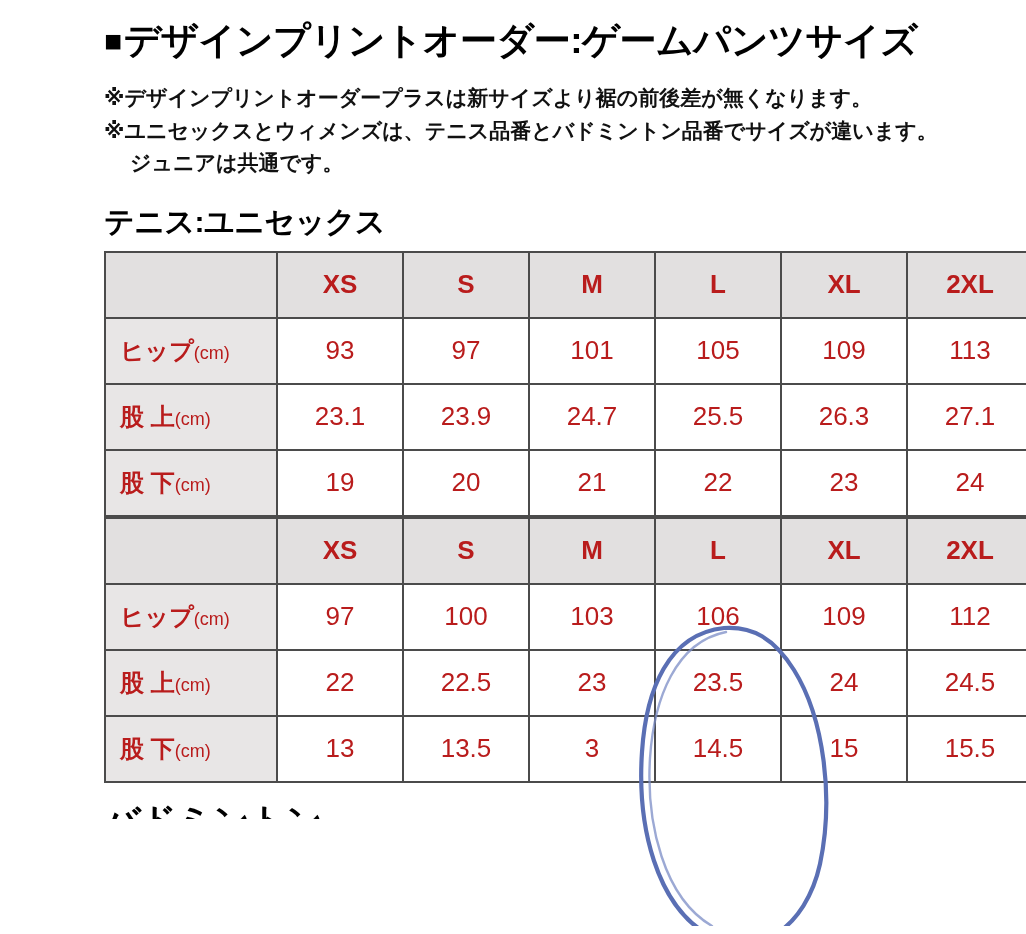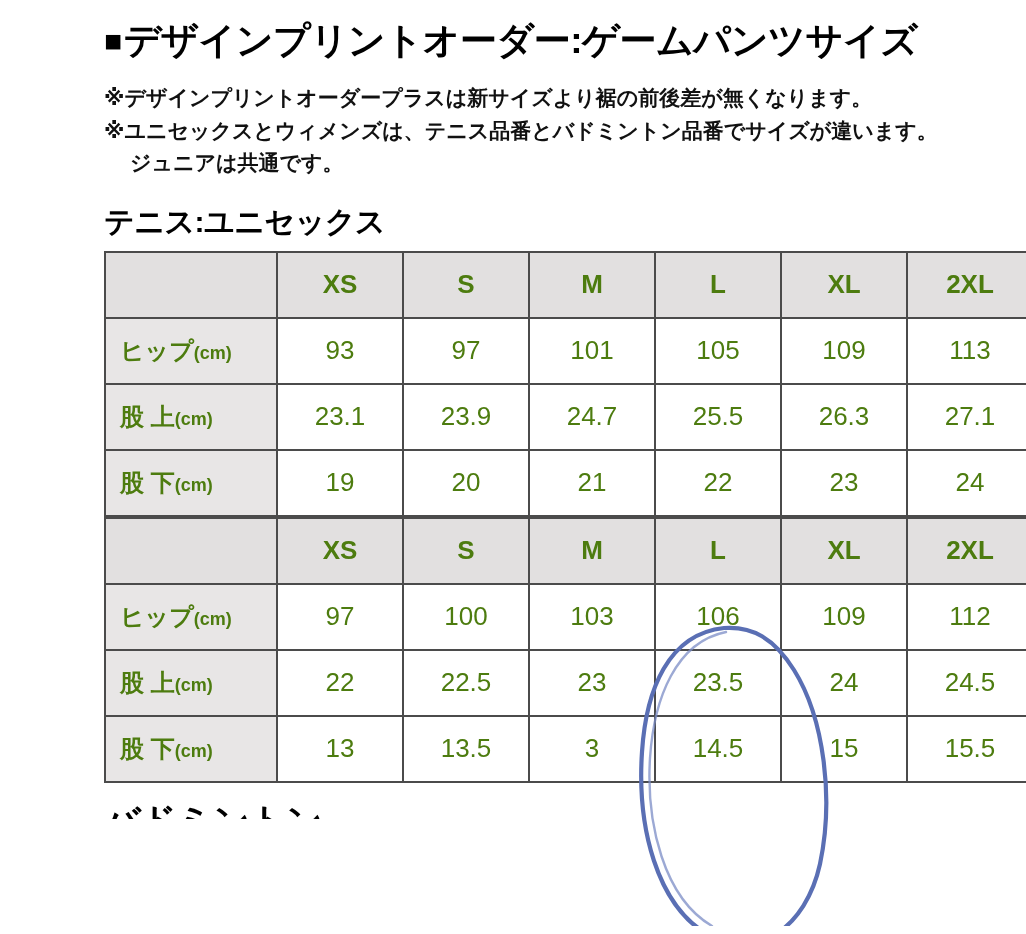--- a/index.html
+++ b/index.html
@@ -86,38 +86,38 @@
     table-layout: fixed;
     background: #ffffff;
   }
   table.size-table td, table.size-table th {
     border: 2px solid #4b4b4b;
     height: 64px;
     text-align: center;
     vertical-align: middle;
     font-size: 26px;
     font-weight: 500;
-    color: #4d7c0f;
+    color: #b91c1c;
     padding: 0;
   }
   table.size-table th {
     background: #e2e0e0;
     font-weight: 600;
   }
   table.size-table .rowhead {
     background: #e8e6e6;
     font-size: 24px;
     font-weight: bold;
     text-align: left;
     padding-left: 14px;
     white-space: nowrap;
   }
   table.size-table .rowhead .unit {
     font-size: 18px;
-    font-weight: bold;
+    font-weight: normal;
   }
   table.size-table .corner {
     background: #e2e0e0;
   }
   td.hip-red {
     color: #c0384c;
   }
   col.c-label { width: 172px; }
   col.c-val { width: 126px; }
 

